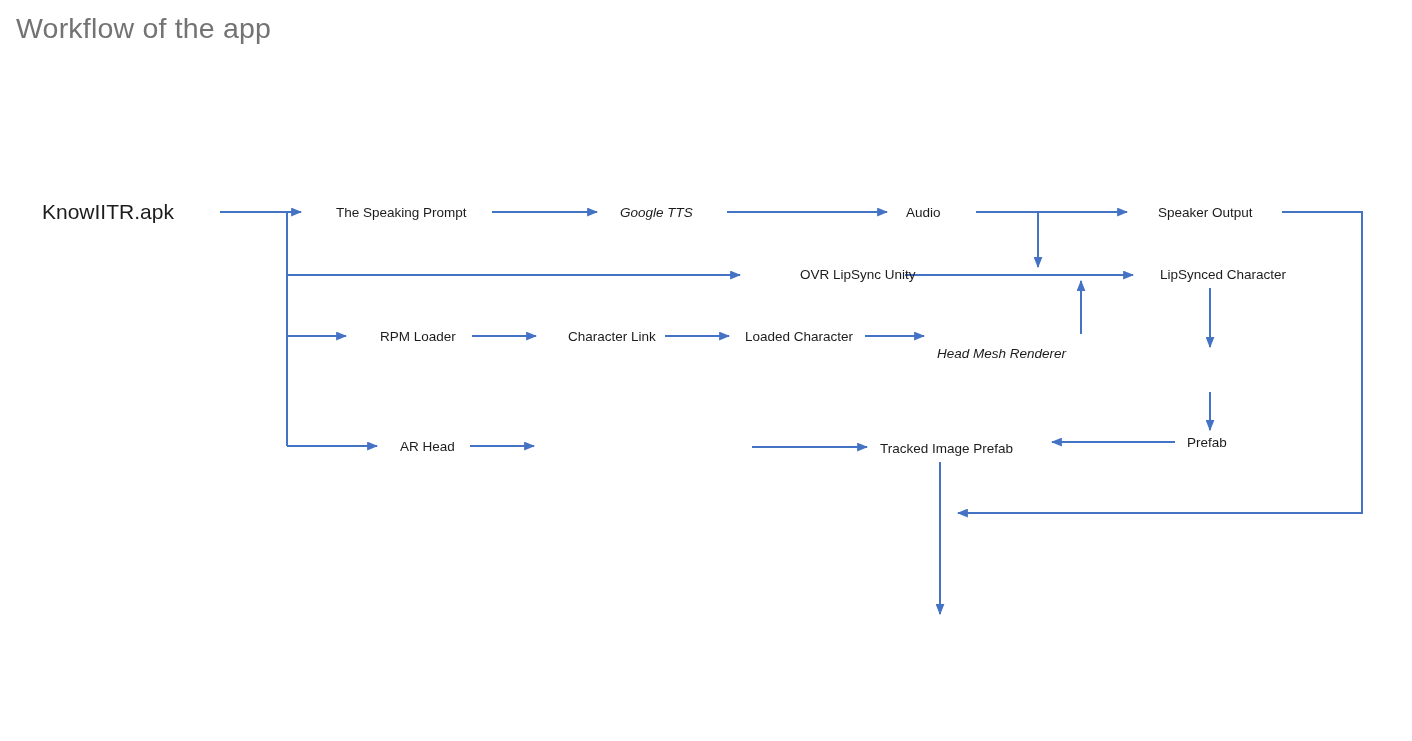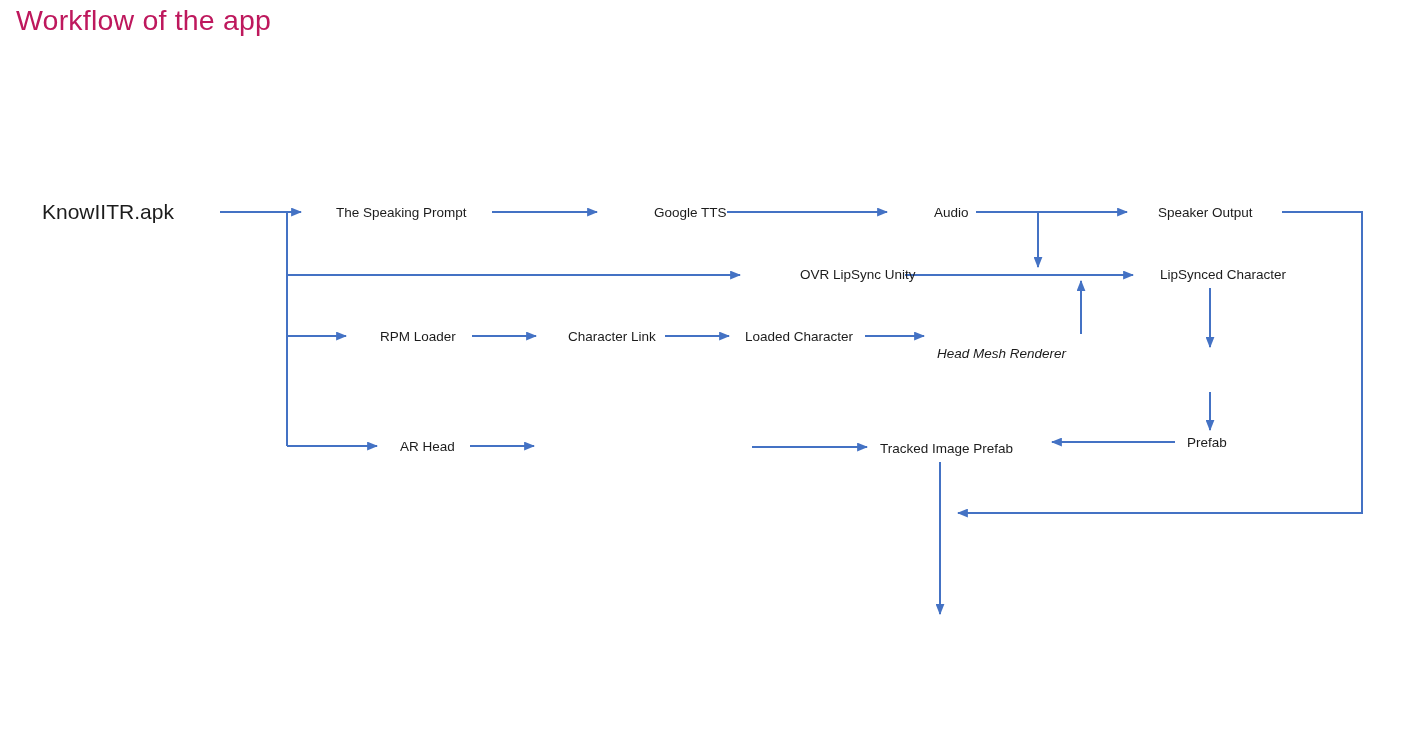--- a/index.html
+++ b/index.html
@@ -17,41 +17,41 @@
   }
   #connectors {
     position: absolute;
     left: 0; top: 0;
     width: 1412px;
     height: 741px;
   }
   .page-title {
     position: absolute;
     left: 16px;
-    top: 4px;
+    top: 12px;
     font-size: 28.5px;
-    color: #be185d;
+    color: #737373;
     letter-spacing: 0.2px;
   }
   .node {
     position: absolute;
     font-size: 13.5px;
     line-height: 17px;
     color: #1c1c1c;
     white-space: nowrap;
   }
   .node.two-line { line-height: 19px; }
   .node.big { font-size: 21px; line-height: 26px; }
   .node.final { font-size: 19.5px; line-height: 24px; }
 
   
   .n-apk                { left: 42px;   top: 199px; }
   .n-speaking-prompt    { left: 336px;  top: 204px; }
-  .n-google-tts         { left: 654px;  top: 204px; }
-  .n-audio              { left: 906px;  top: 204px; margin-left: 28px; }
+  .n-google-tts         { left: 620px;  top: 204px; font-style: italic; }
+  .n-audio              { left: 906px;  top: 204px; }
   .n-speaker-output     { left: 1158px; top: 204px; }
   .n-ovr-lipsync        { left: 800px;  top: 266px; }
   .n-lipsynced          { left: 1160px; top: 266px; }
   .n-rpm-loader         { left: 380px;  top: 328px; }
   .n-character-link     { left: 568px;  top: 328px; }
   .n-loaded-character   { left: 745px;  top: 328px; }
   .n-head-mesh          { left: 937px;  top: 345px; font-style: italic; }
   .n-added-model        { left: 1150px; top: 354px; }
   .n-ar-core            { left: 400px;  top: 438px; }
   .n-marker-additions   { left: 573px;  top: 434px; }

